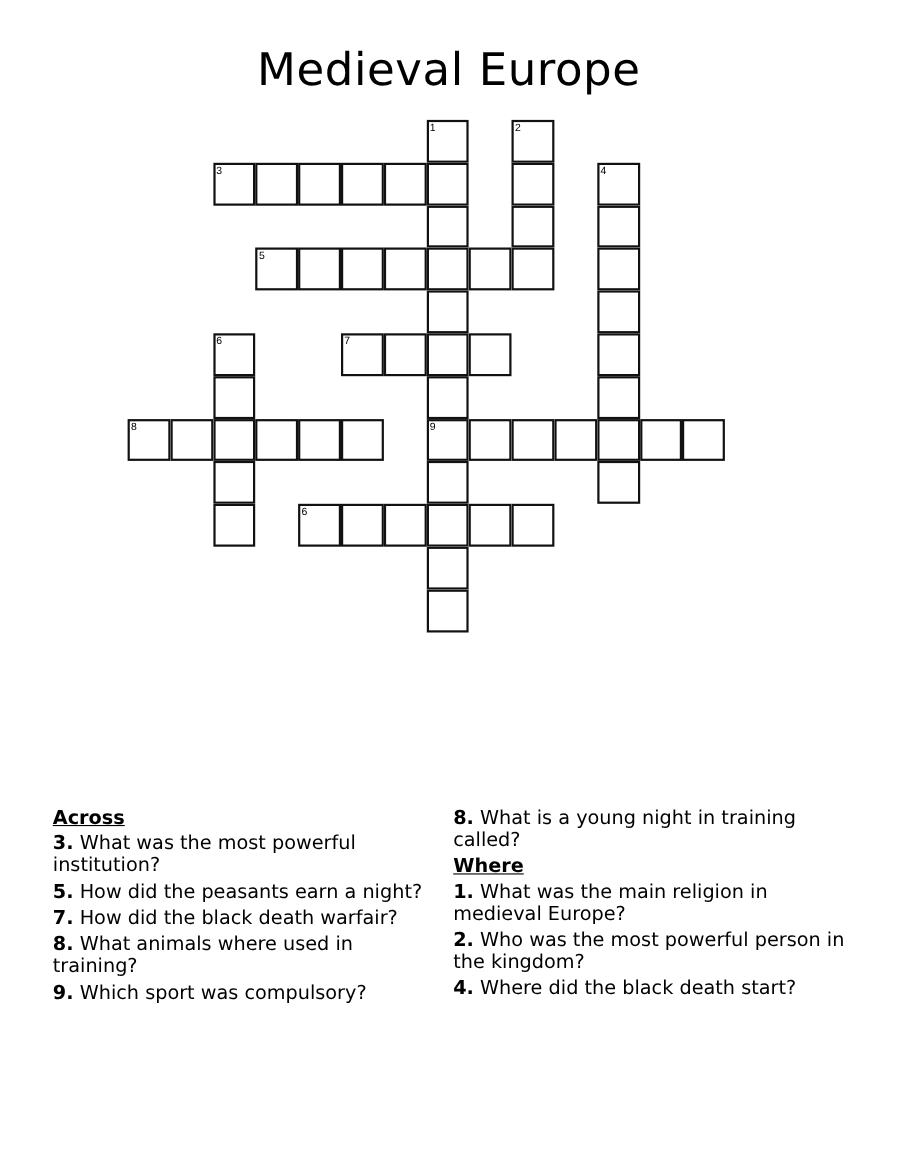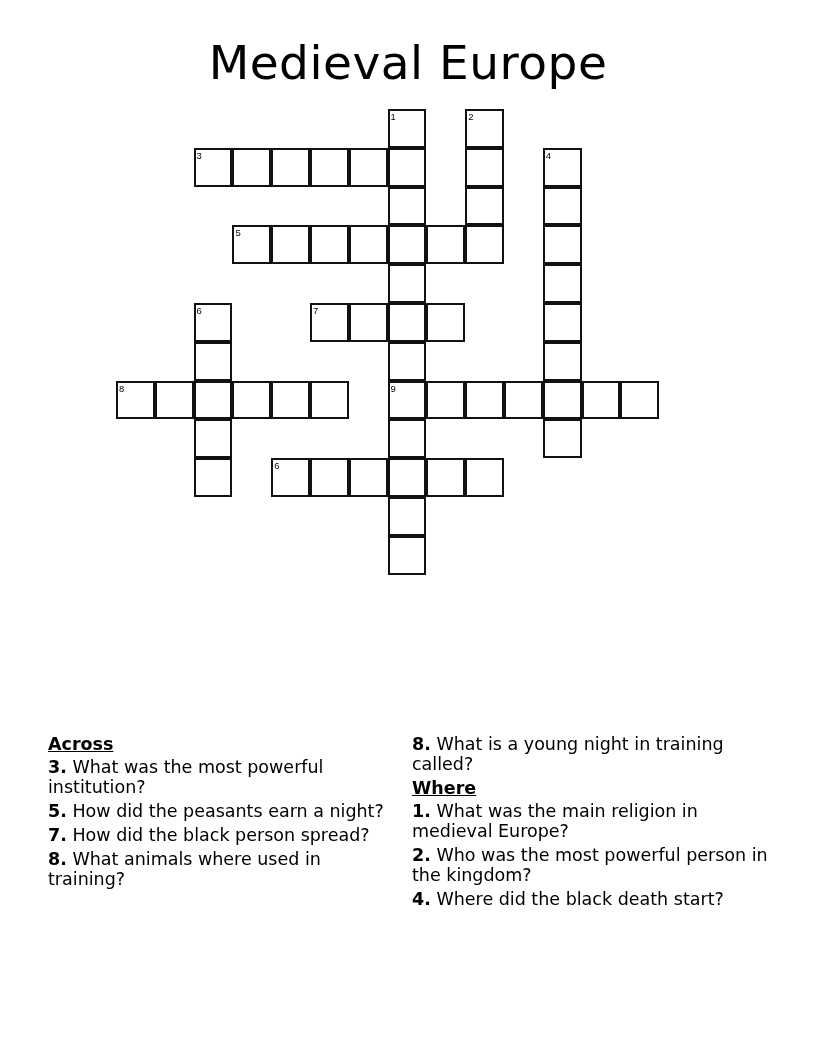--- a/index.html
+++ b/index.html
@@ -1,19 +1,19 @@
 <!DOCTYPE html>
 <html><head>
 <meta charset="utf-8">
 <style>
   html, body { margin: 0; padding: 0; background: #ffffff; }
   body { width: 816px; height: 1056px; position: relative; overflow: hidden;
          font-family: "DejaVu Sans", "Liberation Sans", sans-serif; color: #000; }
   .title { position: absolute; left: 0; width: 816px; top: 33px; text-align: center;
-           font-size: 47px; line-height: 60px; letter-spacing: 0.5px; font-weight: normal; }
+           font-size: 41px; line-height: 60px; letter-spacing: 0.5px; font-weight: normal; }
   .grid { position: absolute; left: 117px; top: 110px; width: 544px; height: 466px; }
   .cell { position: absolute; width: 38.8px; height: 38.8px; box-sizing: border-box;
           border: 2px solid #111; background: #fff; margin-left: -1px; margin-top: -1px; }
   .cell .num { position: absolute; left: 1px; top: 0px; font-size: 9.5px; line-height: 11px;
                font-family: "Liberation Sans", sans-serif; }
   .clues { position: absolute; top: 702px; font-size: 17.5px; line-height: 20px; margin-top: 32px; }
   .clues.left { left: 48px; width: 350px; }
   .clues.right { left: 412px; width: 360px; }
   .heading { text-decoration: underline; font-weight: bold; display: block; margin-bottom: 3px; }
   .clue { margin-bottom: 4px; }
@@ -101,22 +101,23 @@
     <div class="cell" style="left: 194px; top: 349.2px;"></div>
     <div class="cell" style="left: 232.8px; top: 349.2px;"></div>
     <div class="cell" style="left: 310.4px; top: 349.2px;"></div>
     <div class="cell" style="left: 349.2px; top: 349.2px;"></div>
   </div>
 
 <div class="clues left">
   <span class="heading">Across</span>
   <div class="clue"><b>3.</b> <span>What was the most powerful institution?</span></div>
   <div class="clue"><b>5.</b> <span>How did the peasants earn a night?</span></div>
-  <div class="clue"><b>7.</b> <span>How did the black person spread?</span></div>
+  <div class="clue"><b>7.</b> <span>How did the black death warfair?</span></div>
   <div class="clue"><b>8.</b> <span>What animals where used in training?</span></div>
+  <div class="clue"><b>9.</b> <span>Which sport was compulsory?</span></div>
 </div>
 
 <div class="clues right">
   <div class="clue"><b>8.</b> <span>What is a young night in training called?</span></div>
   <span class="heading">Where</span>
   <div class="clue"><b>1.</b> <span>What was the main religion in medieval Europe?</span></div>
   <div class="clue"><b>2.</b> <span>Who was the most powerful person in the kingdom?</span></div>
   <div class="clue"><b>4.</b> <span>Where did the black death start?</span></div>
 </div>
 

